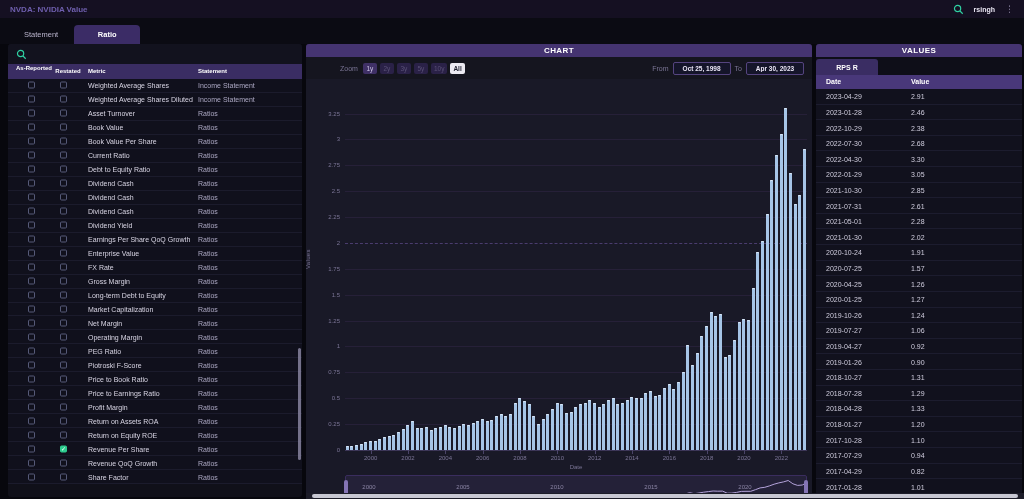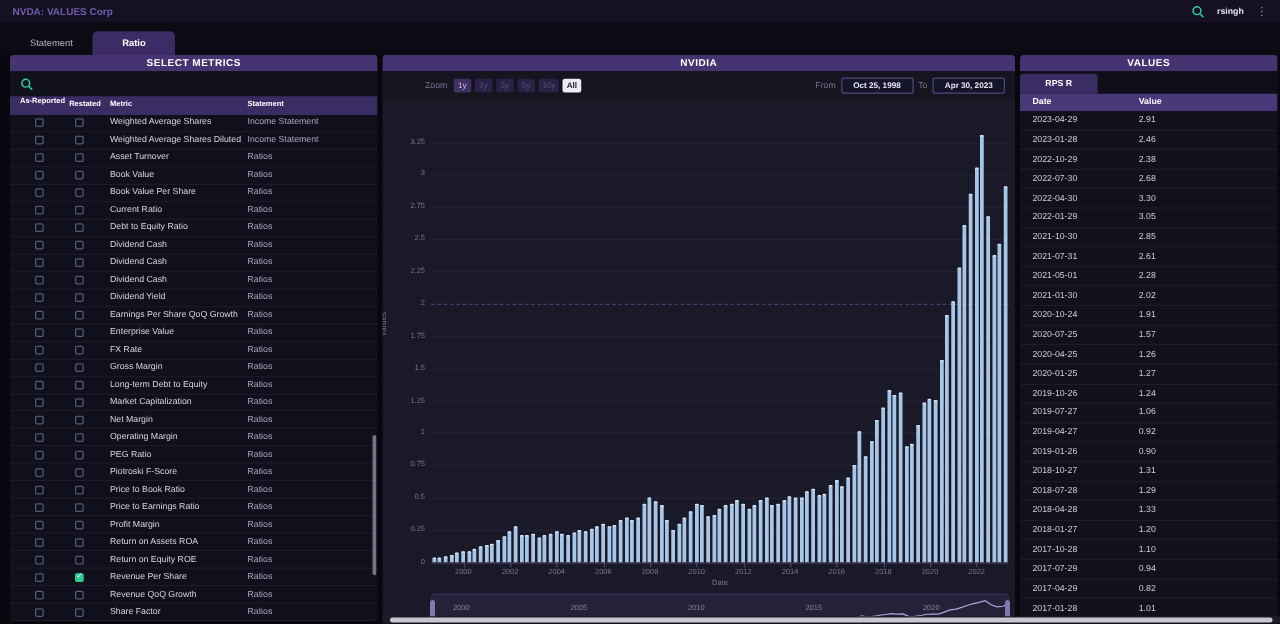--- a/index.html
+++ b/index.html
@@ -97,21 +97,21 @@
   .vval  { position:absolute; left:95px; top:50%; transform:translateY(-50%); font-size:7px; color:#cfccdd; }
 
   
   .hscroll-track { position:absolute; left:306px; right:0; bottom:0; height:6px; background:#1c1c28; }
   .hscroll-thumb { position:absolute; left:6px; right:6px; top:1px; height:4px; background:#c7c7d2; border-radius:2px; }
 </style>
 </head>
 <body>
 
 <div class="topbar">
-  <span class="topbar-title">NVDA: VALUES Corp</span>
+  <span class="topbar-title">NVDA: NVIDIA Value</span>
   <div class="topbar-right">
     <span style="display:flex;">
       <svg width="11" height="11" viewBox="0 0 12 12">
           <circle cx="5" cy="5" r="3.4" fill="none" stroke="#2fd0a2" stroke-width="1.3"></circle>
           <line x1="7.6" y1="7.6" x2="10.6" y2="10.6" stroke="#2fd0a2" stroke-width="1.3"></line>
         </svg>
     </span>
     <span class="topbar-user">rsingh</span>
     <span class="kebab">⋮</span>
   </div>
@@ -120,21 +120,20 @@
 <div class="tabrow">
   <div class="tab">
       <span>Statement</span>
     </div>
   <div class="tab active">
       <span>Ratio</span>
     </div>
 </div>
 
 <div class="panel panel-left">
-  <div class="panel-header">SELECT METRICS</div>
   <div class="search-row">
     <span style="display:flex;">
       <svg width="11" height="11" viewBox="0 0 12 12">
           <circle cx="5" cy="5" r="3.4" fill="none" stroke="#2fd0a2" stroke-width="1.3"></circle>
           <line x1="7.6" y1="7.6" x2="10.6" y2="10.6" stroke="#2fd0a2" stroke-width="1.3"></line>
         </svg>
     </span>
   </div>
   <div class="cols-header">
     <span class="c1">As-Reported</span>
@@ -315,21 +314,21 @@
         <div class="cb c1"></div>
         <div class="cb c2"></div>
         <span class="mname">Share Factor</span>
         <span class="mstmt">Ratios</span>
       </div>
     </div>
   <div class="vscroll"></div>
 </div>
 
 <div class="panel panel-chart">
-  <div class="panel-header">NVIDIA</div>
+  <div class="panel-header">CHART</div>
   <div class="chart-body">
     <div class="controls">
       <span class="zoom-label">Zoom</span>
       <span id="zoom-buttons" style="display:flex;">
           <button class="zbtn normal">1y</button>
           <button class="zbtn faded">2y</button>
           <button class="zbtn faded">3y</button>
           <button class="zbtn faded">5y</button>
           <button class="zbtn faded">10y</button>
           <button class="zbtn active">All</button>

